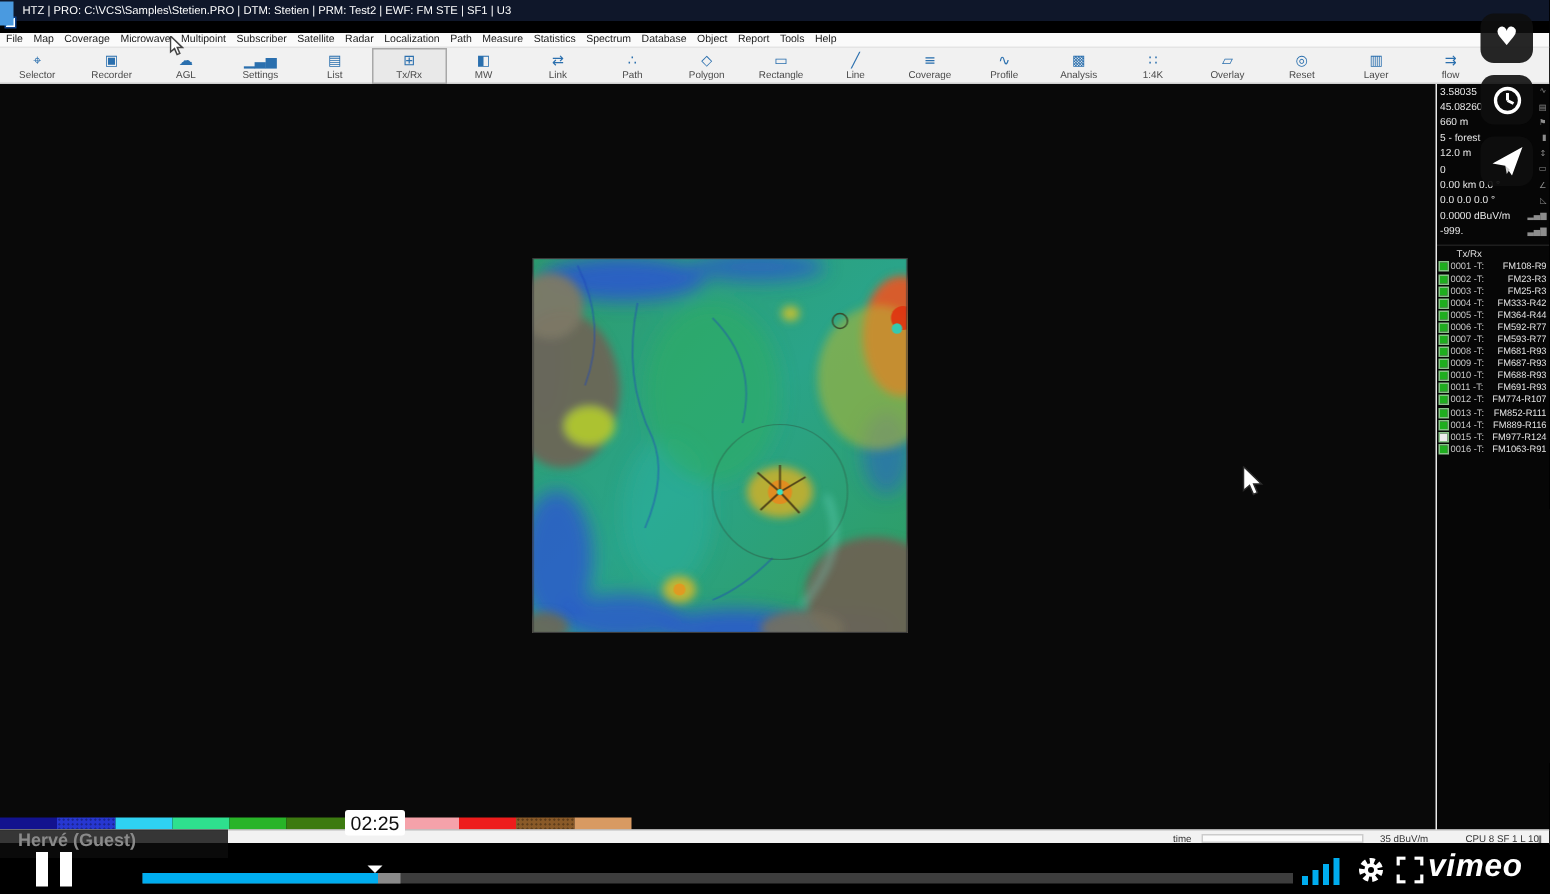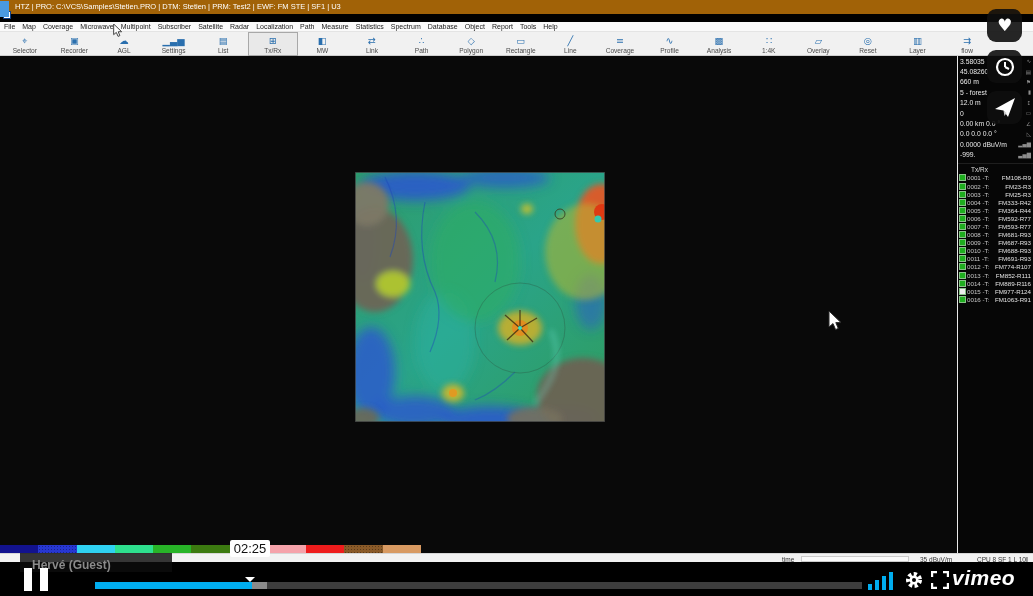--- a/index.html
+++ b/index.html
@@ -4,21 +4,21 @@
 <style>
   * { margin:0; padding:0; box-sizing:border-box; }
   html,body { background:#000; }
   #stage {
     position:relative; width:1033px; height:596px; background:#000;
     overflow:hidden; font-family:"Liberation Sans", sans-serif;
   }
   .abs { position:absolute; }
 
   
-  .titlebar { left:0; top:8; width:1033px; height:14px; background:#a16207; color:#fff;
+  .titlebar { left:0; top:8; width:1033px; height:14px; background:#0f172a; color:#fff;
     font-size:7.5px; line-height:14px; padding-left:15px; white-space:nowrap; }
   .title-icon { left:3px; top:11px; width:8px; height:8px;
     background:linear-gradient(135deg,#7fd2ff 0 50%,#ffffff 50% 100%); border:1px solid #0c3e86; }
   .menubar { left:0; top:22px; width:1033px; height:10px; background:#fafafa;
     display:flex; align-items:center; padding-left:4px; gap:7px; border-bottom:1px solid #e4e4e4;}
   .menu-item { font-size:7px; color:#1a1a1a; white-space:nowrap; }
   .toolbar { left:0; top:32px; width:1033px; height:24px; background:#f1f1f1;
     border-bottom:1px solid #cfcfcf; display:flex; }
   .tool { width:49.6px; height:24px; display:flex; flex-direction:column; align-items:center;
     justify-content:center; gap:1px; }
@@ -63,21 +63,21 @@
 
   
   .ov-btn { left:987px; width:35px; height:33px; background:rgba(14,14,14,.9); border-radius:9px;
     display:flex; align-items:center; justify-content:center; }
   .ov-heart { top:9px; } .ov-clock { top:50px; } .ov-plane { top:91px; }
   .heart-glyph { font-family:"DejaVu Sans",sans-serif; color:#fff; font-size:17px; line-height:17px; }
 
   
   .player-bar { left:0; top:562px; width:1033px; height:34px; background:#000; }
   .user-badge { left:0; top:553px; width:152px; height:19px; background:rgba(12,12,12,.82);
-    display:flex; align-items:flex-end;margin-left:20px; }
+    display:flex; align-items:flex-start; }
   .user-mini { position:absolute; left:0; top:1px; width:9px; height:16px; background:#4a9ae0; }
   .user-name { font-size:12px; font-weight:bold; color:#8a8a8a; padding-left:12px; white-space:nowrap; }
   .pause-btn { left:24px; top:568px; width:30px; height:24px; display:flex; gap:8px; }
   .pause-btn .bar { width:8px; height:23px; background:#fff; }
   .timeline { left:95px; top:582px; width:767px; height:7px; background:#3d3d3d; }
   .tl-fill { position:absolute; left:0; top:0; height:7px; width:157px; background:#00adef; }
   .tl-buffer { position:absolute; left:157px; top:0; height:7px; width:15px; background:#8a8a8a; }
   .tooltip { left:230px; top:540px; width:40px; height:17px; background:#fff; border-radius:2px;
     color:#101010; font-size:13px; text-align:center; line-height:17px; }
   .tooltip-caret { left:245px; top:577px; width:0; height:0;

